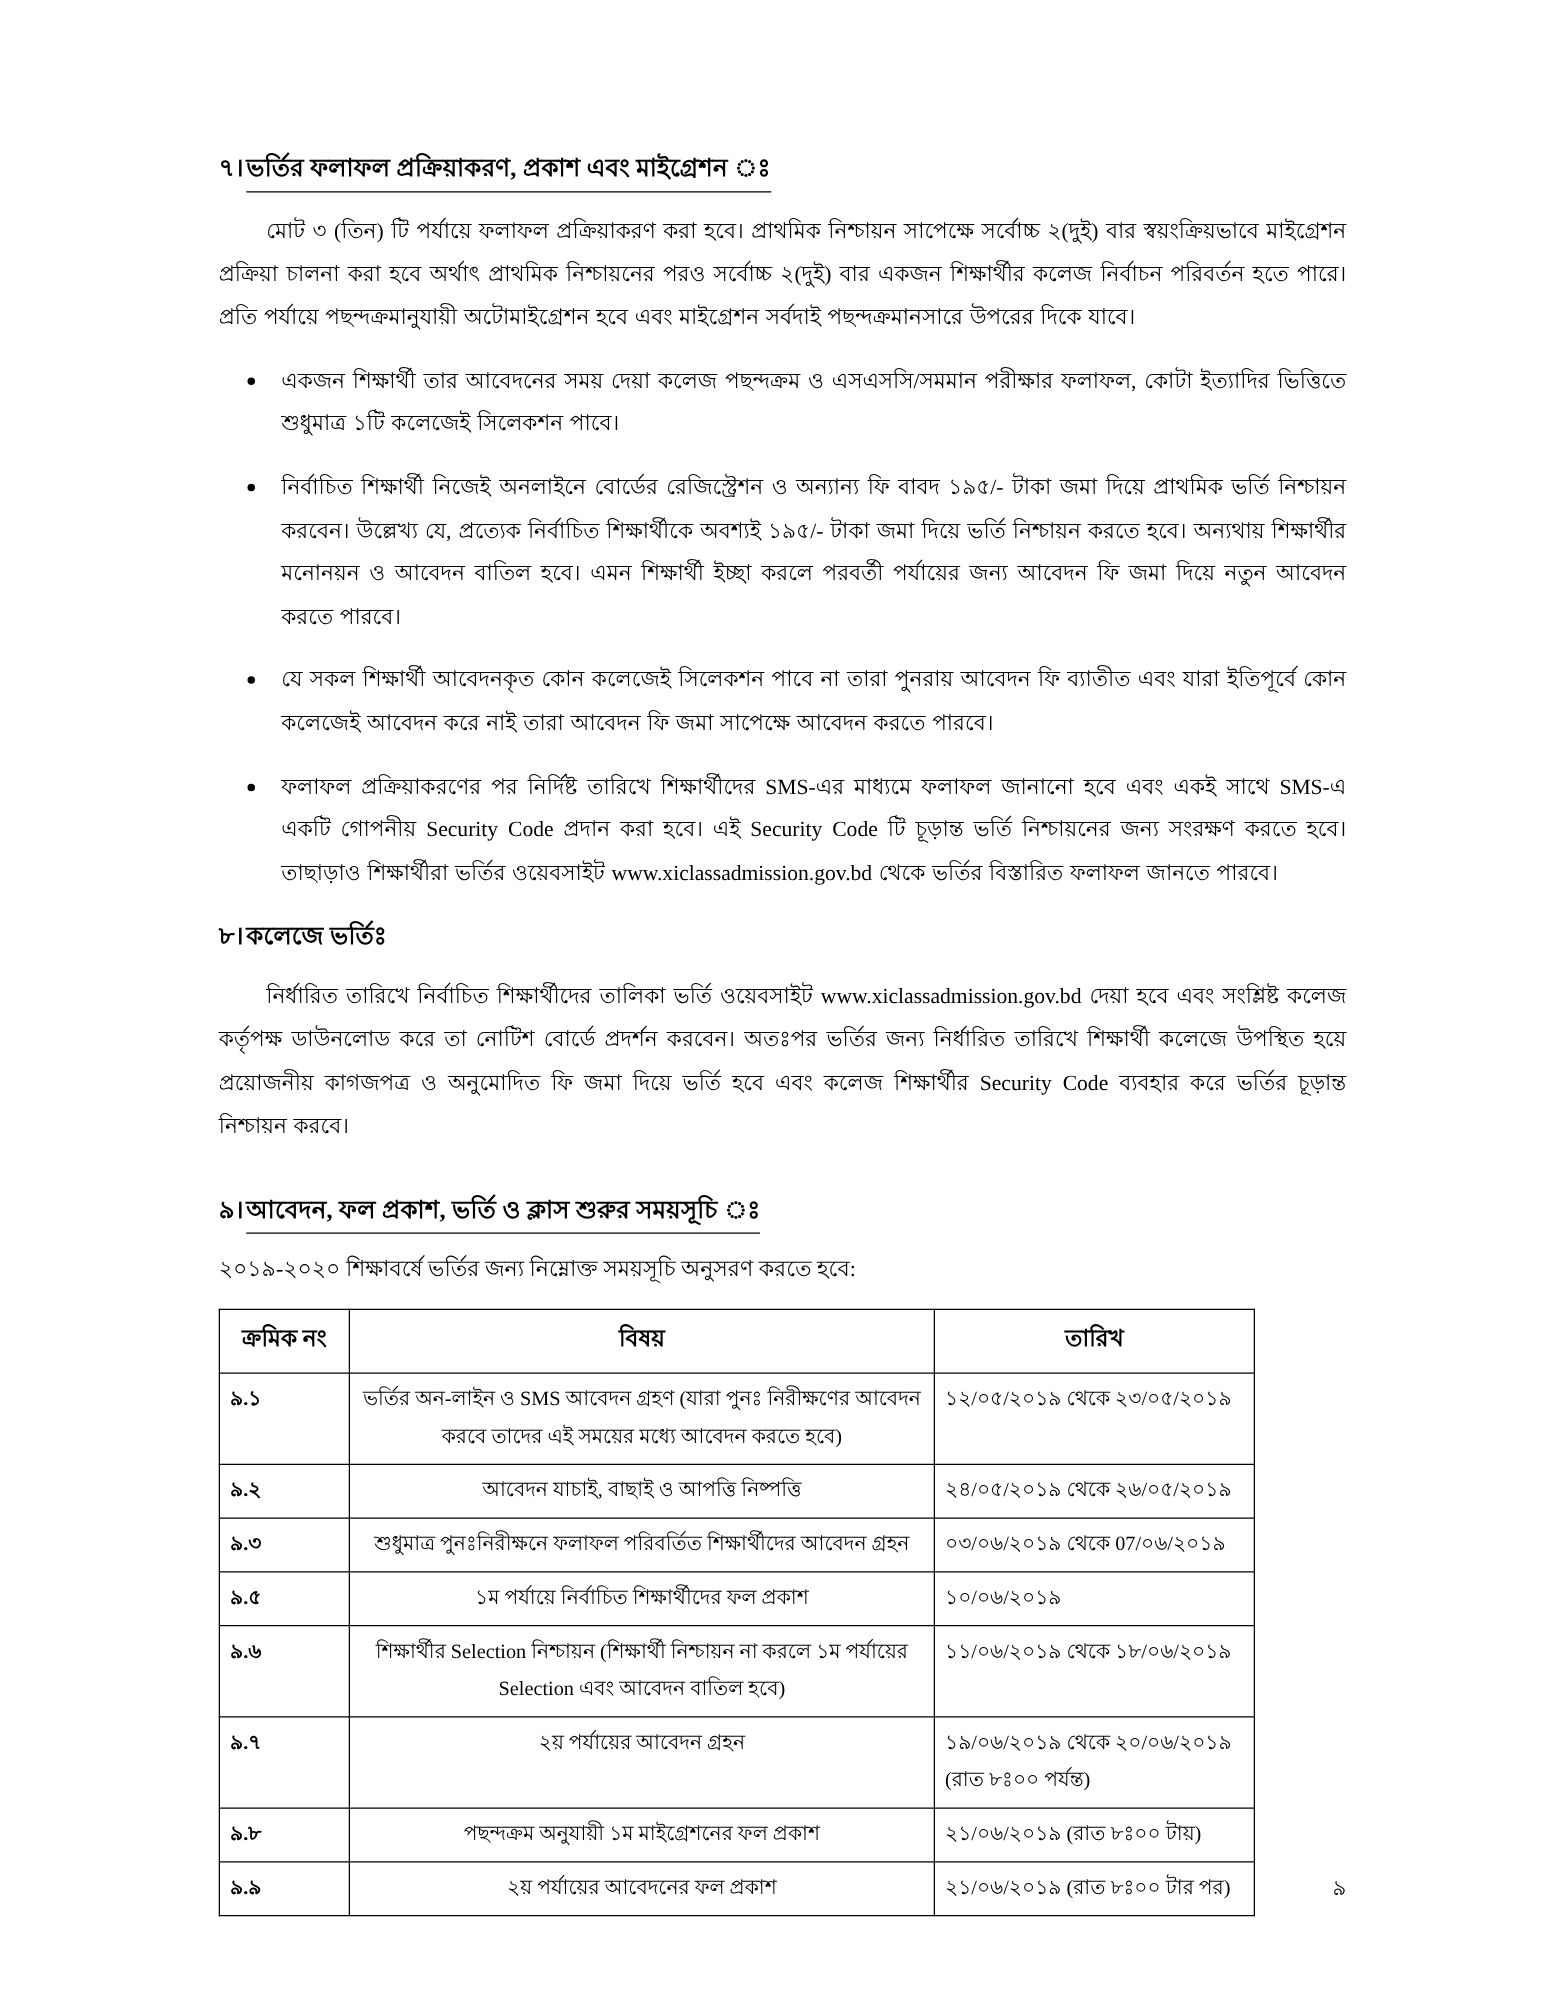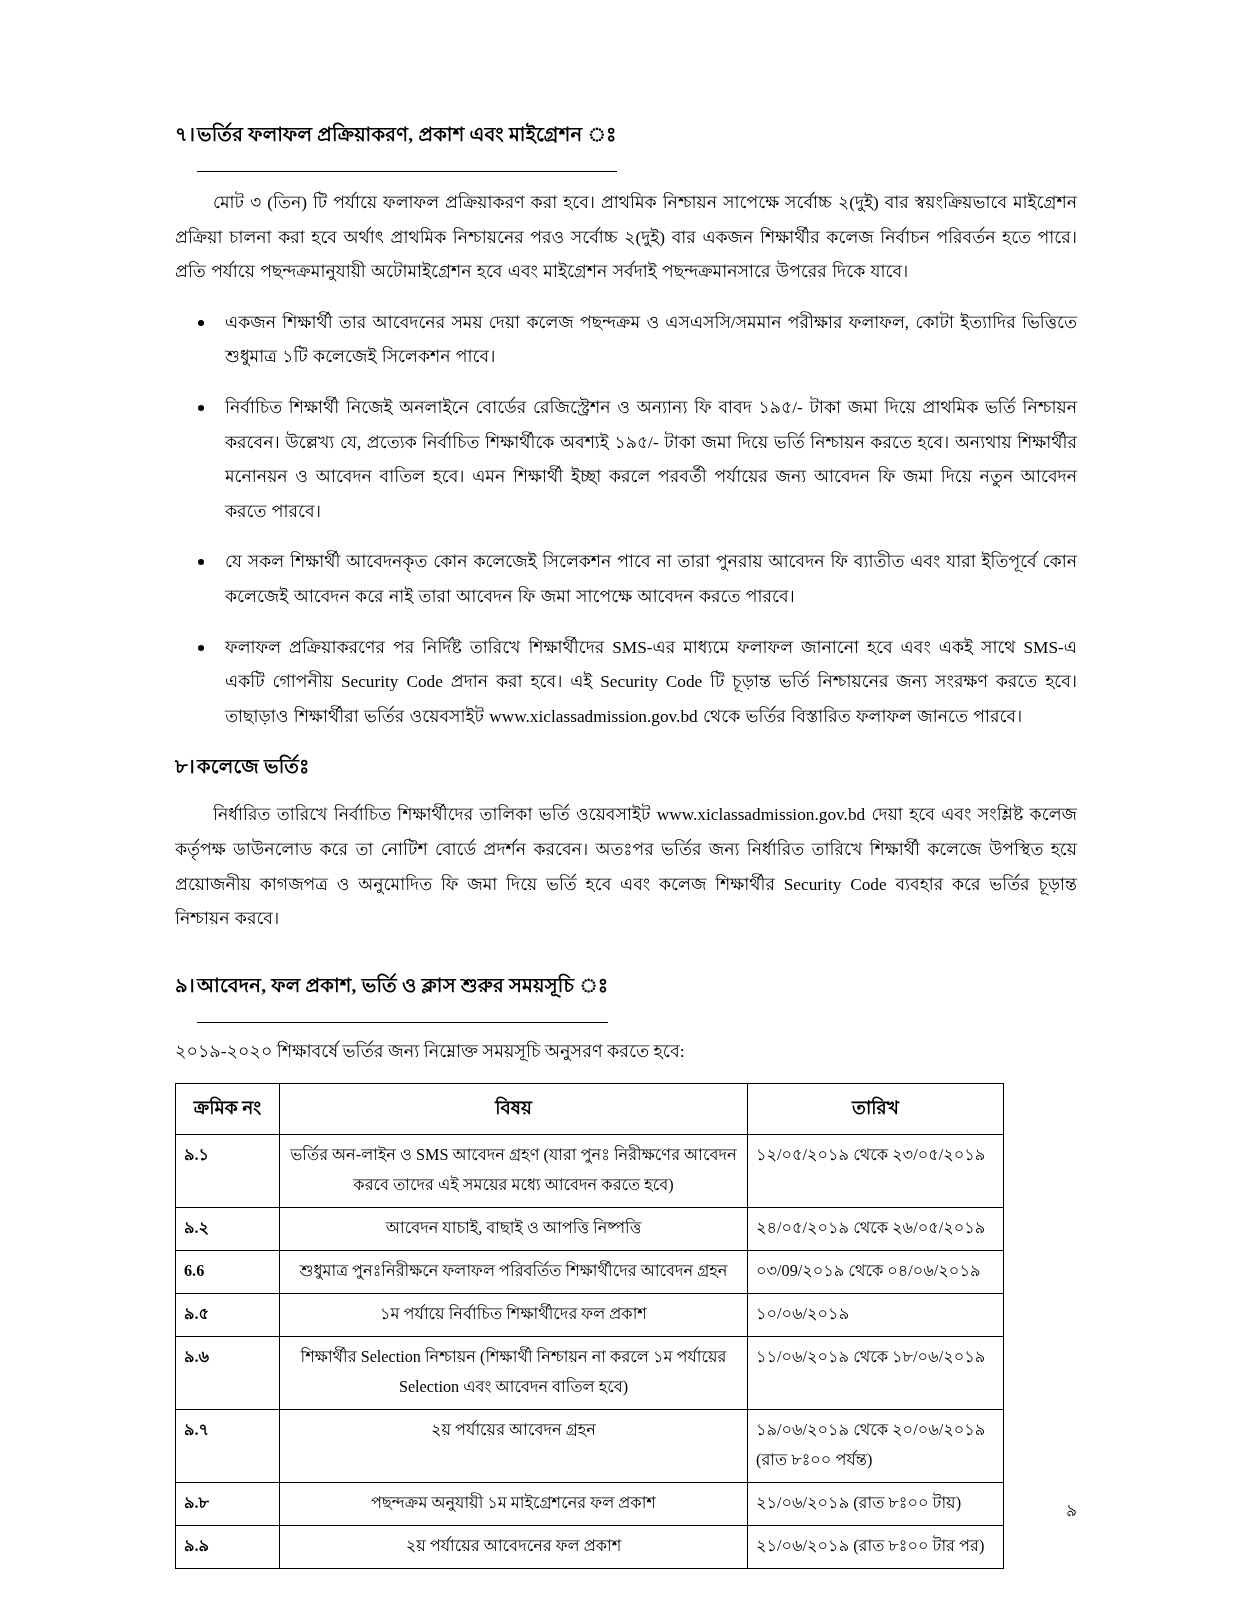--- a/index.html
+++ b/index.html
@@ -33,21 +33,21 @@
     font-weight: bold;
     letter-spacing: 0.2px;
     margin: 0 0 14px 0;
   }
   .section-num {
     white-space: pre;
     margin-right: 2px;
   }
   .section-title {
     border-bottom: 1.4px solid #000;
-    padding-bottom: 19px;
+    padding-bottom: 1px;
     display: inline-block;
   }
 
   
   .para {
     font-size: 17.3px;
     line-height: 2.0;
     text-align: justify;
     text-justify: inter-word;
     text-indent: 38px;
@@ -191,23 +191,23 @@
         <td class="sl">৯.১</td>
         <td class="subj">ভর্তির অন-লাইন ও SMS আবেদন গ্রহণ (যারা পুনঃ নিরীক্ষণের আবেদন করবে তাদের এই সময়ের মধ্যে আবেদন করতে হবে)</td>
         <td class="date">১২/০৫/২০১৯ থেকে ২৩/০৫/২০১৯</td>
       </tr>
       <tr>
         <td class="sl">৯.২</td>
         <td class="subj">আবেদন যাচাই, বাছাই ও আপত্তি নিষ্পত্তি</td>
         <td class="date">২৪/০৫/২০১৯ থেকে ২৬/০৫/২০১৯</td>
       </tr>
       <tr>
-        <td class="sl">6.6</td>
+        <td class="sl">৯.৩</td>
         <td class="subj">শুধুমাত্র পুনঃনিরীক্ষনে ফলাফল পরিবর্তিত শিক্ষার্থীদের আবেদন গ্রহন</td>
-        <td class="date">০৩/09/২০১৯ থেকে ০৪/০৬/২০১৯</td>
+        <td class="date">০৩/০৬/২০১৯ থেকে 07/০৬/২০১৯</td>
       </tr>
       <tr>
         <td class="sl">৯.৫</td>
         <td class="subj">১ম পর্যায়ে নির্বাচিত শিক্ষার্থীদের ফল প্রকাশ</td>
         <td class="date">১০/০৬/২০১৯</td>
       </tr>
       <tr>
         <td class="sl">৯.৬</td>
         <td class="subj">শিক্ষার্থীর Selection নিশ্চায়ন (শিক্ষার্থী নিশ্চায়ন না করলে ১ম পর্যায়ের Selection এবং আবেদন বাতিল হবে)</td>
         <td class="date">১১/০৬/২০১৯ থেকে ১৮/০৬/২০১৯</td>

